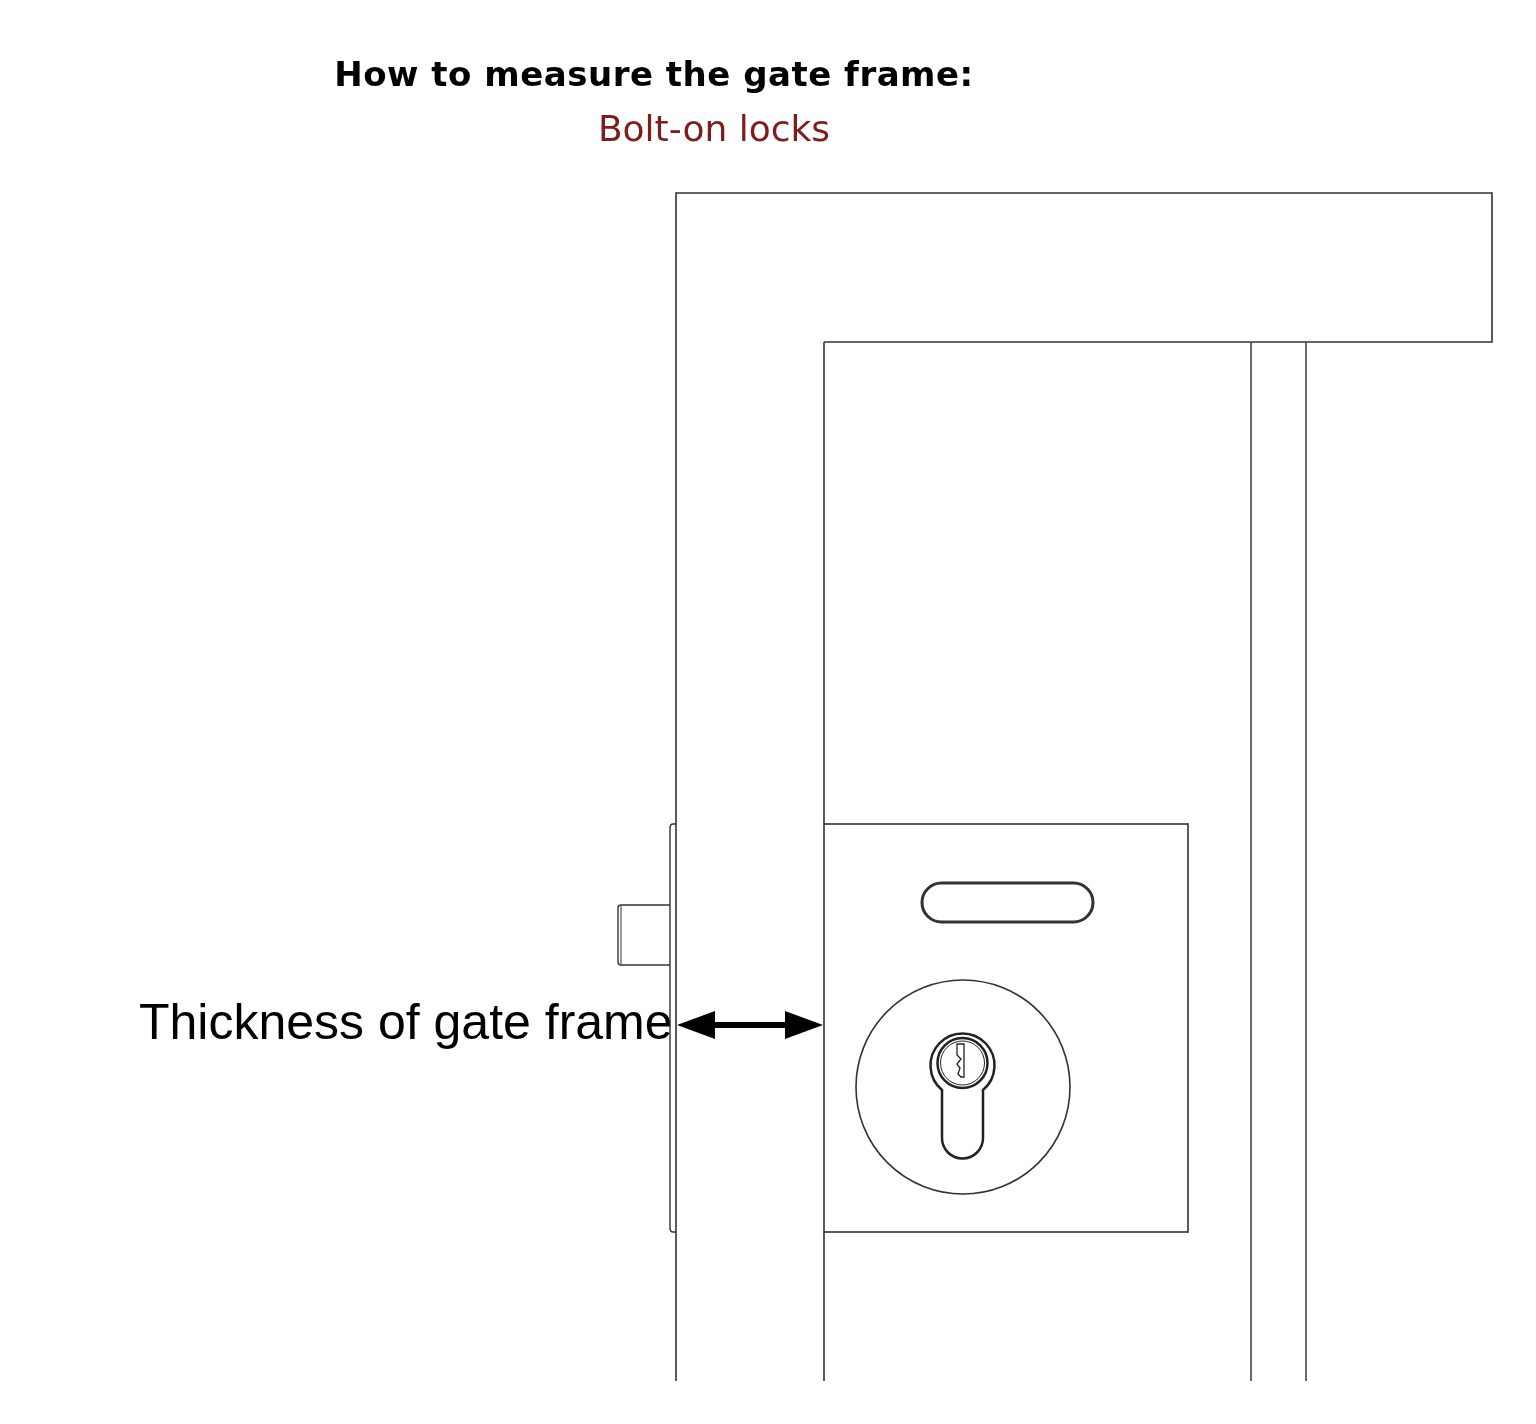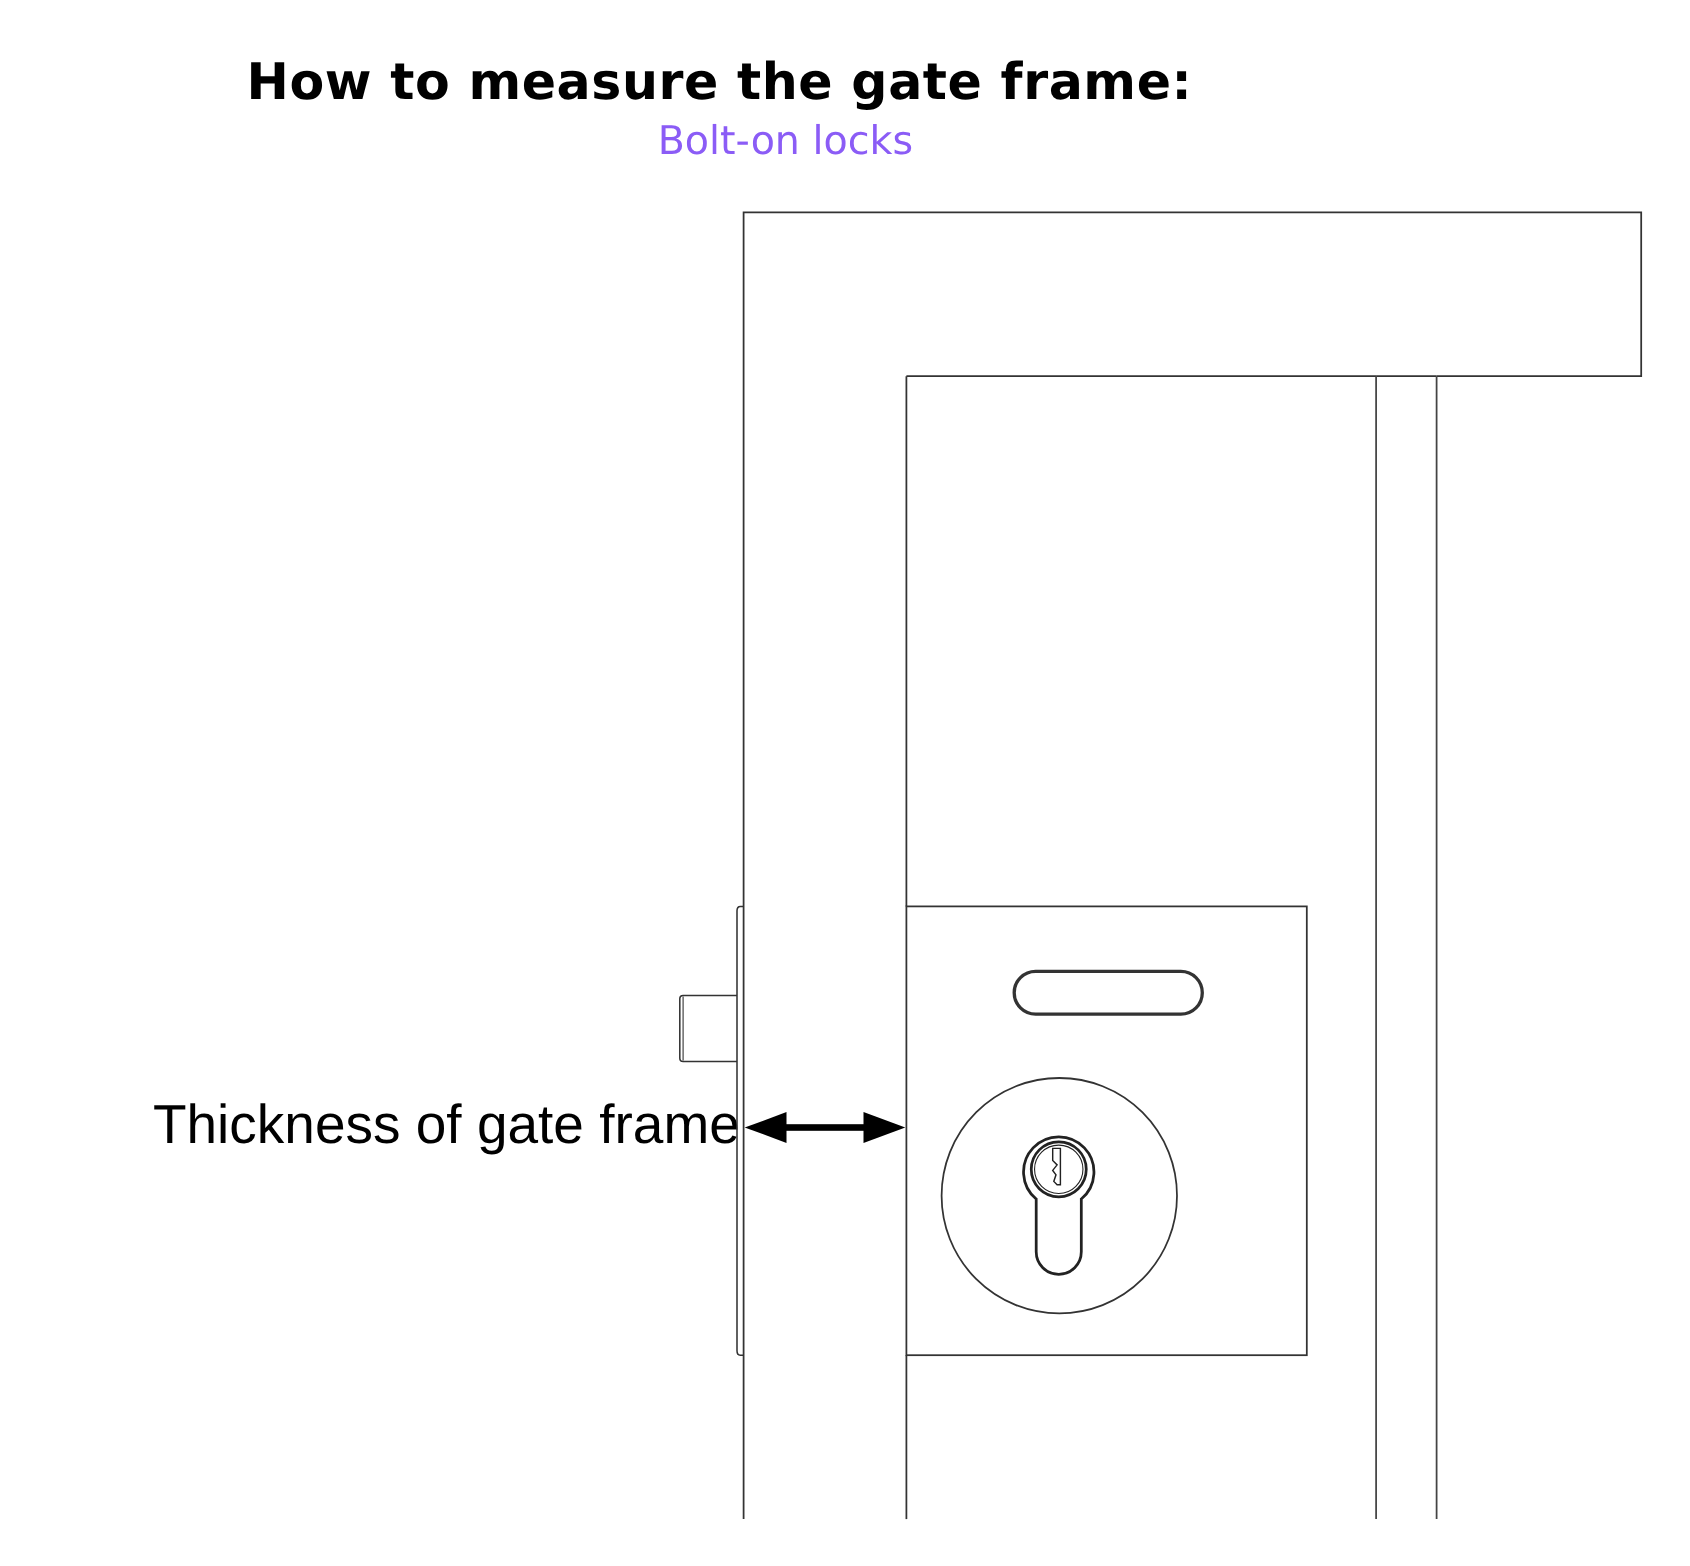--- a/index.html
+++ b/index.html
@@ -14,34 +14,34 @@
       overflow: hidden;
     }
     .title {
       position: absolute;
       left: 0;
       top: 44px;
       width: 1308px;
       text-align: center;
       font-family: "DejaVu Sans", sans-serif;
       font-weight: bold;
-      font-size: 46px;
+      font-size: 34px;
       letter-spacing: 0.5px;
       color: #000000;
       line-height: 60px;
     }
     .subtitle {
       position: absolute;
       left: 0;
       top: 106px;
       width: 1428px;
       text-align: center;
       font-family: "DejaVu Sans", sans-serif;
       font-size: 36px;
-      color: #8b5cf6;
+      color: #7f1d1d;
       line-height: 46px;
     }
     .label {
       position: absolute;
       left: 98px;
       top: 992px;
       font-family: "Liberation Sans", sans-serif;
       font-size: 50px;
       color: #000000;
       line-height: 60px;

